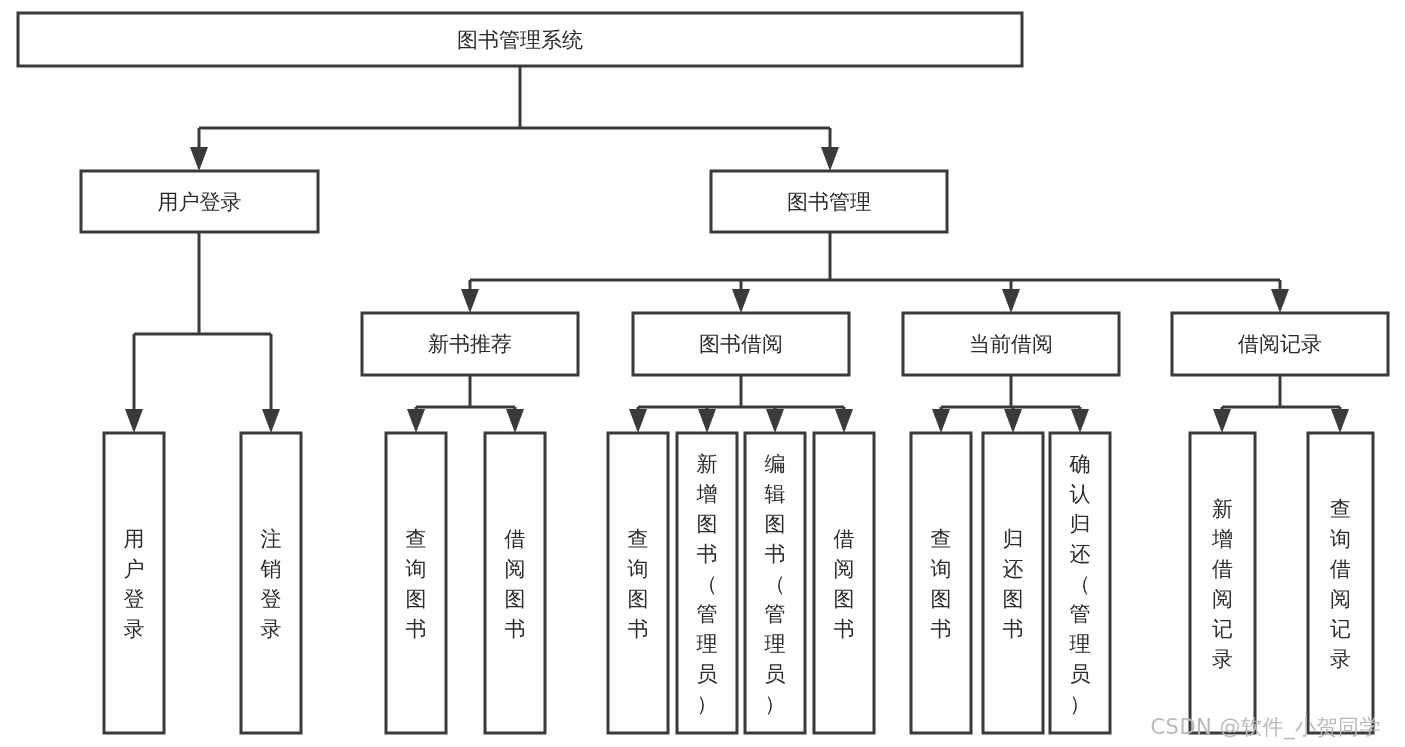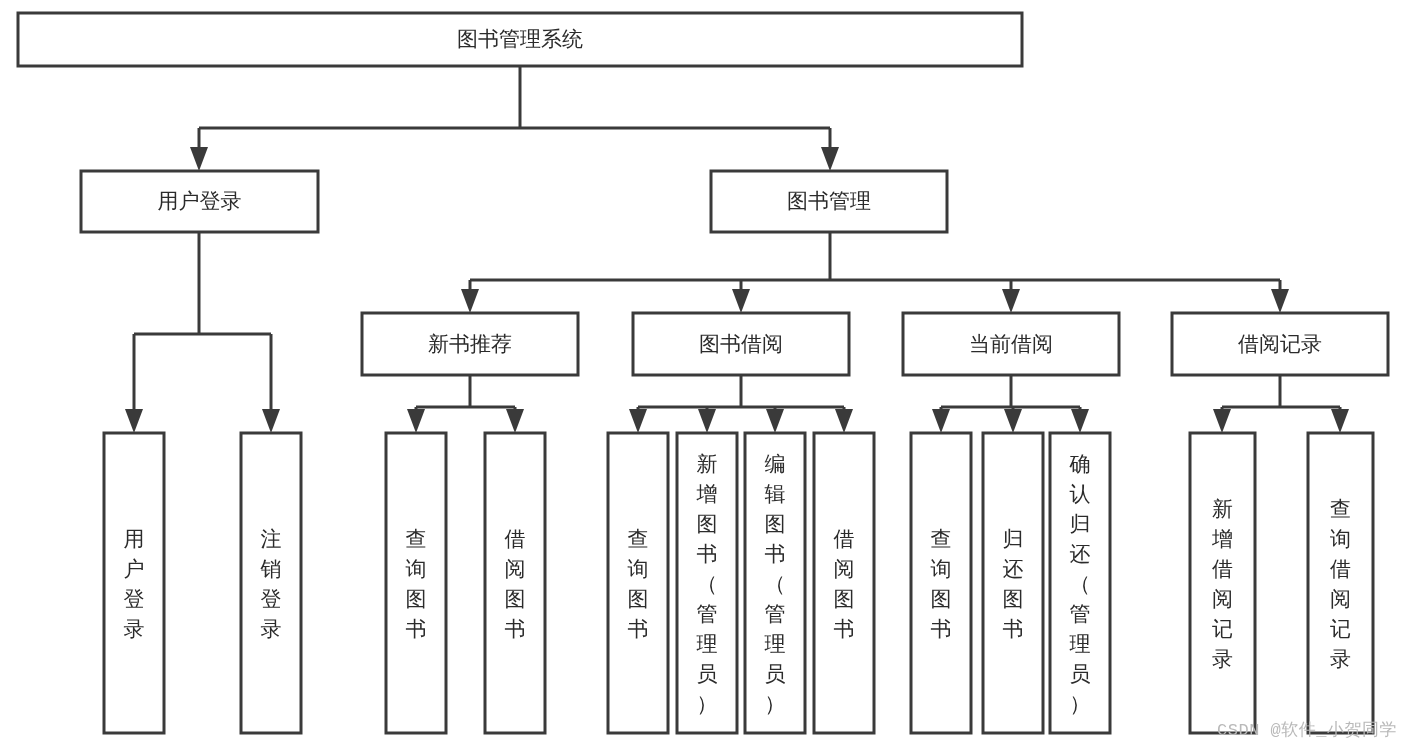--- a/index.html
+++ b/index.html
@@ -10,21 +10,20 @@
   body {
     width: 1405px;
     height: 747px;
     position: relative;
     font-family: "DejaVu Sans", "Liberation Sans", sans-serif;
     overflow: hidden;
   }
   #diagram-root {
     position: absolute;
     inset: 0;
-    font-family: Liberation Mono, monospace;
   }
   svg.diagram-canvas {
     display: block;
     width: 1405px;
     height: 747px;
   }
   .node-box {
     fill: #ffffff;
     stroke: #3a3a3a;
     stroke-width: 3;
@@ -40,23 +39,23 @@
     stroke: none;
   }
   .node-label-h {
     fill: #2b2b2b;
     font-size: 21px;
     text-anchor: middle;
     dominant-baseline: middle;
   }
   .watermark-text {
     position: absolute;
-    right: 8px;
+    right: 24px;
     bottom: 6px;
-    font-size: 17px;
+    font-size: 21px;
     color: #b9b9b9;
     letter-spacing: 0.5px;
     user-select: none;
     pointer-events: none;
     white-space: nowrap;
   }
 </style>
 </head>
 <body>
 

